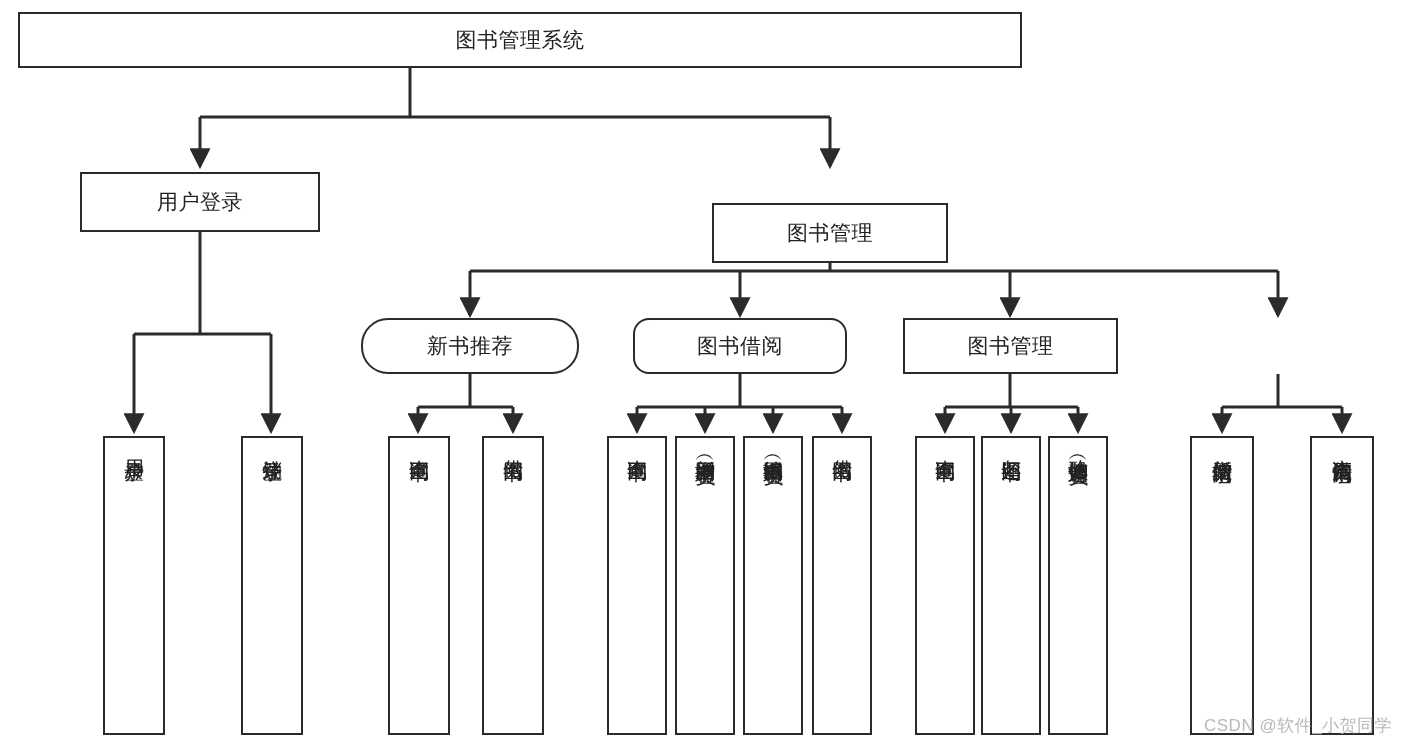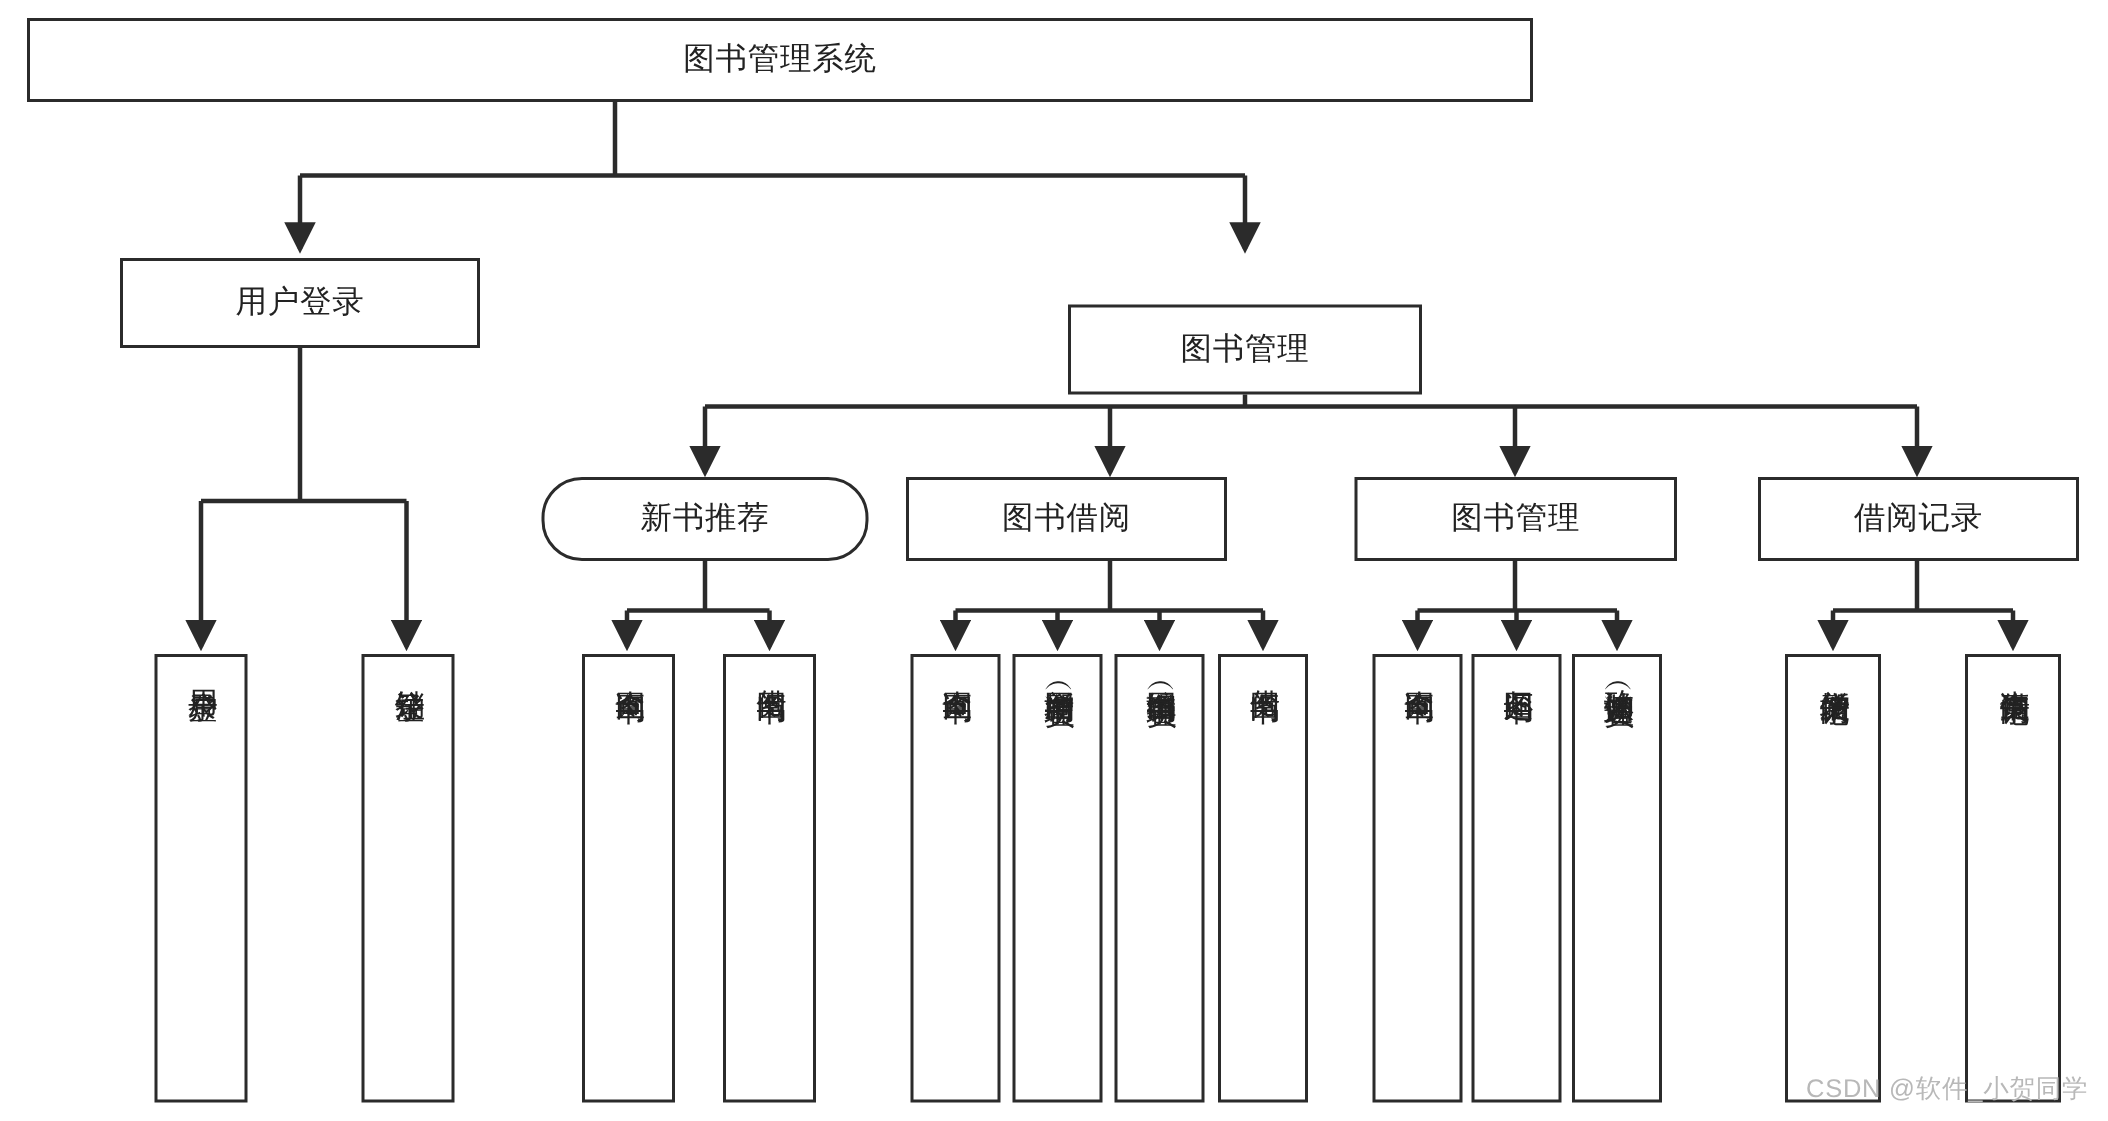--- a/index.html
+++ b/index.html
@@ -130,28 +130,25 @@
   <div class="node h-node" style="left:80px; top:172px; width:240px; height:60px;">
     <span class="node-label">用户登录</span>
   </div>
   <div class="node h-node" style="left:712px; top:172px; width:236px; height:60px;margin-top:31px;">
     <span class="node-label">图书管理</span>
   </div>
 
   <div class="node h-node" style="left:361px; top:318px; width:218px; height:56px;border-radius:27px;">
     <span class="node-label">新书推荐</span>
   </div>
-  <div class="node h-node" style="left:604px; top:318px; width:214px; height:56px;">
+  <div class="node h-node" style="left:633px; top:318px; width:214px; height:56px;border-radius:16px;">
     <span class="node-label">图书借阅</span>
   </div>
   <div class="node h-node" style="left:903px; top:318px; width:215px; height:56px;">
     <span class="node-label">图书管理</span>
-  </div>
-  <div class="node h-node" style="left:1172px; top:318px; width:214px; height:56px;">
-    <span class="node-label">借阅记录</span>
   </div>
 
   <div class="node v-node" style="left:103px; top:436px; width:62px; height:299px;">
     <span class="node-label">用户登录</span>
   </div>
   <div class="node v-node" style="left:241px; top:436px; width:62px; height:299px;">
     <span class="node-label">注销登录</span>
   </div>
 
   <div class="node v-node" style="left:388px; top:436px; width:62px; height:299px;">

